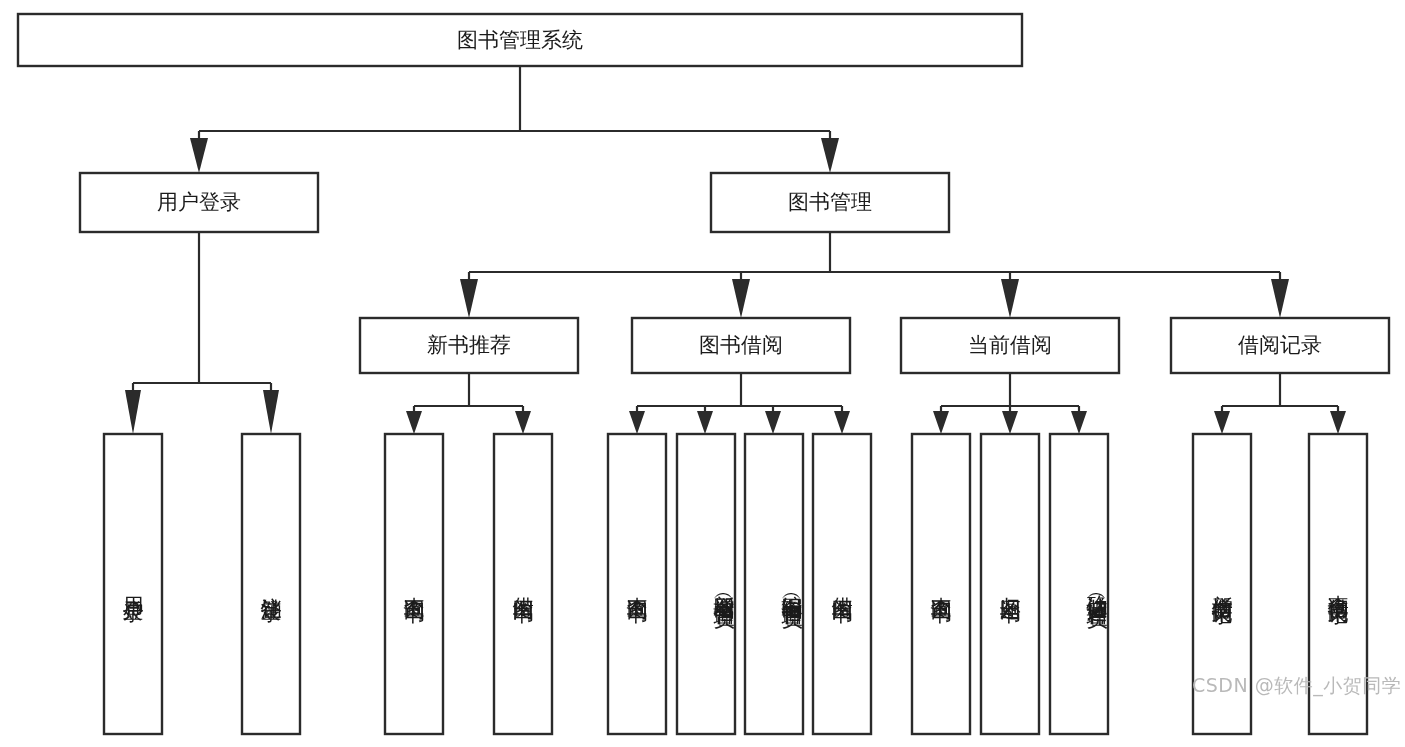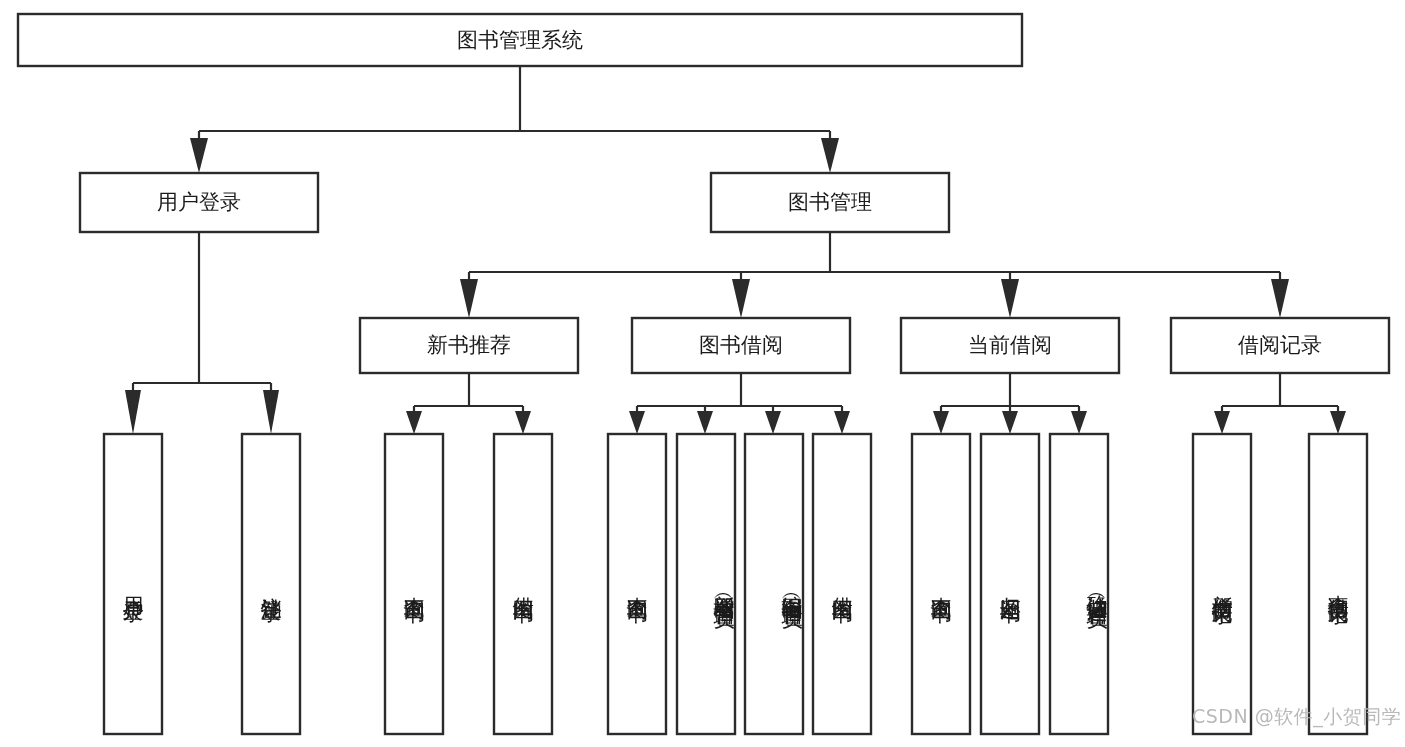--- a/index.html
+++ b/index.html
@@ -196,15 +196,15 @@
   <div class="vlabel" style="left:745px; top:434px; width:58px; height:300px; display:flex; align-items:flex-start; justify-content:center; padding-top:6px; box-sizing:border-box;">编辑图书（管理员）</div>
   <div class="vlabel" style="left:813px; top:434px; width:58px; height:300px; display:flex; align-items:center; justify-content:center;">借阅图书</div>
 
   <div class="vlabel" style="left:912px; top:434px; width:58px; height:300px; display:flex; align-items:center; justify-content:center;">查询图书</div>
   <div class="vlabel" style="left:981px; top:434px; width:58px; height:300px; display:flex; align-items:center; justify-content:center;">归还图书</div>
   <div class="vlabel" style="left:1050px; top:434px; width:58px; height:300px; display:flex; align-items:flex-start; justify-content:center; padding-top:6px; box-sizing:border-box;">确认归还（管理员）</div>
 
   <div class="vlabel" style="left:1193px; top:434px; width:58px; height:300px; display:flex; align-items:center; justify-content:center;">新增借阅记录</div>
   <div class="vlabel" style="left:1309px; top:434px; width:58px; height:300px; display:flex; align-items:center; justify-content:center;">查询借阅记录</div>
 
-  <div class="watermark" style="left:1192px; top:673px;margin-top:31px;">CSDN @软件_小贺同学</div>
+  <div class="watermark" style="left:1192px; top:673px;">CSDN @软件_小贺同学</div>
 
 </div>
 
 </body></html>

